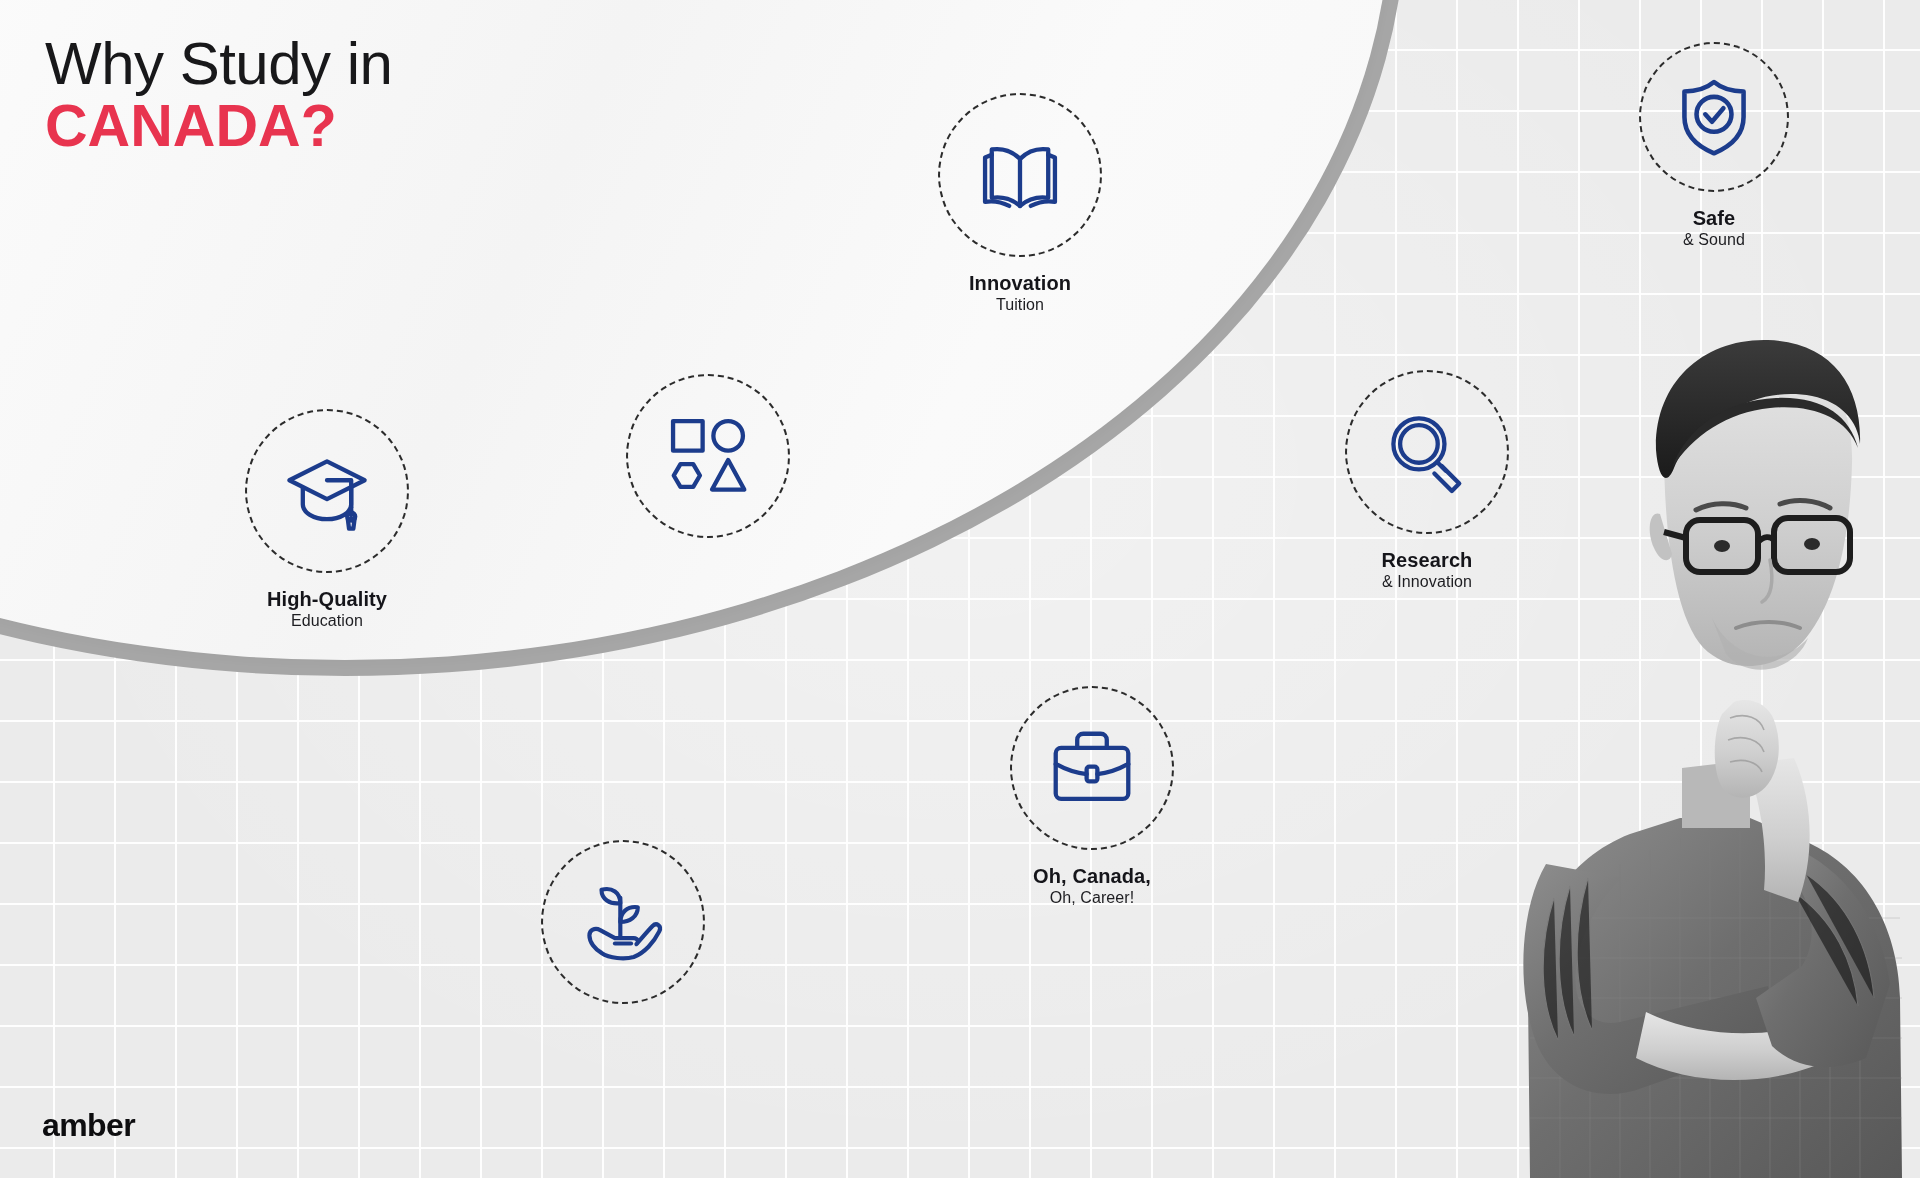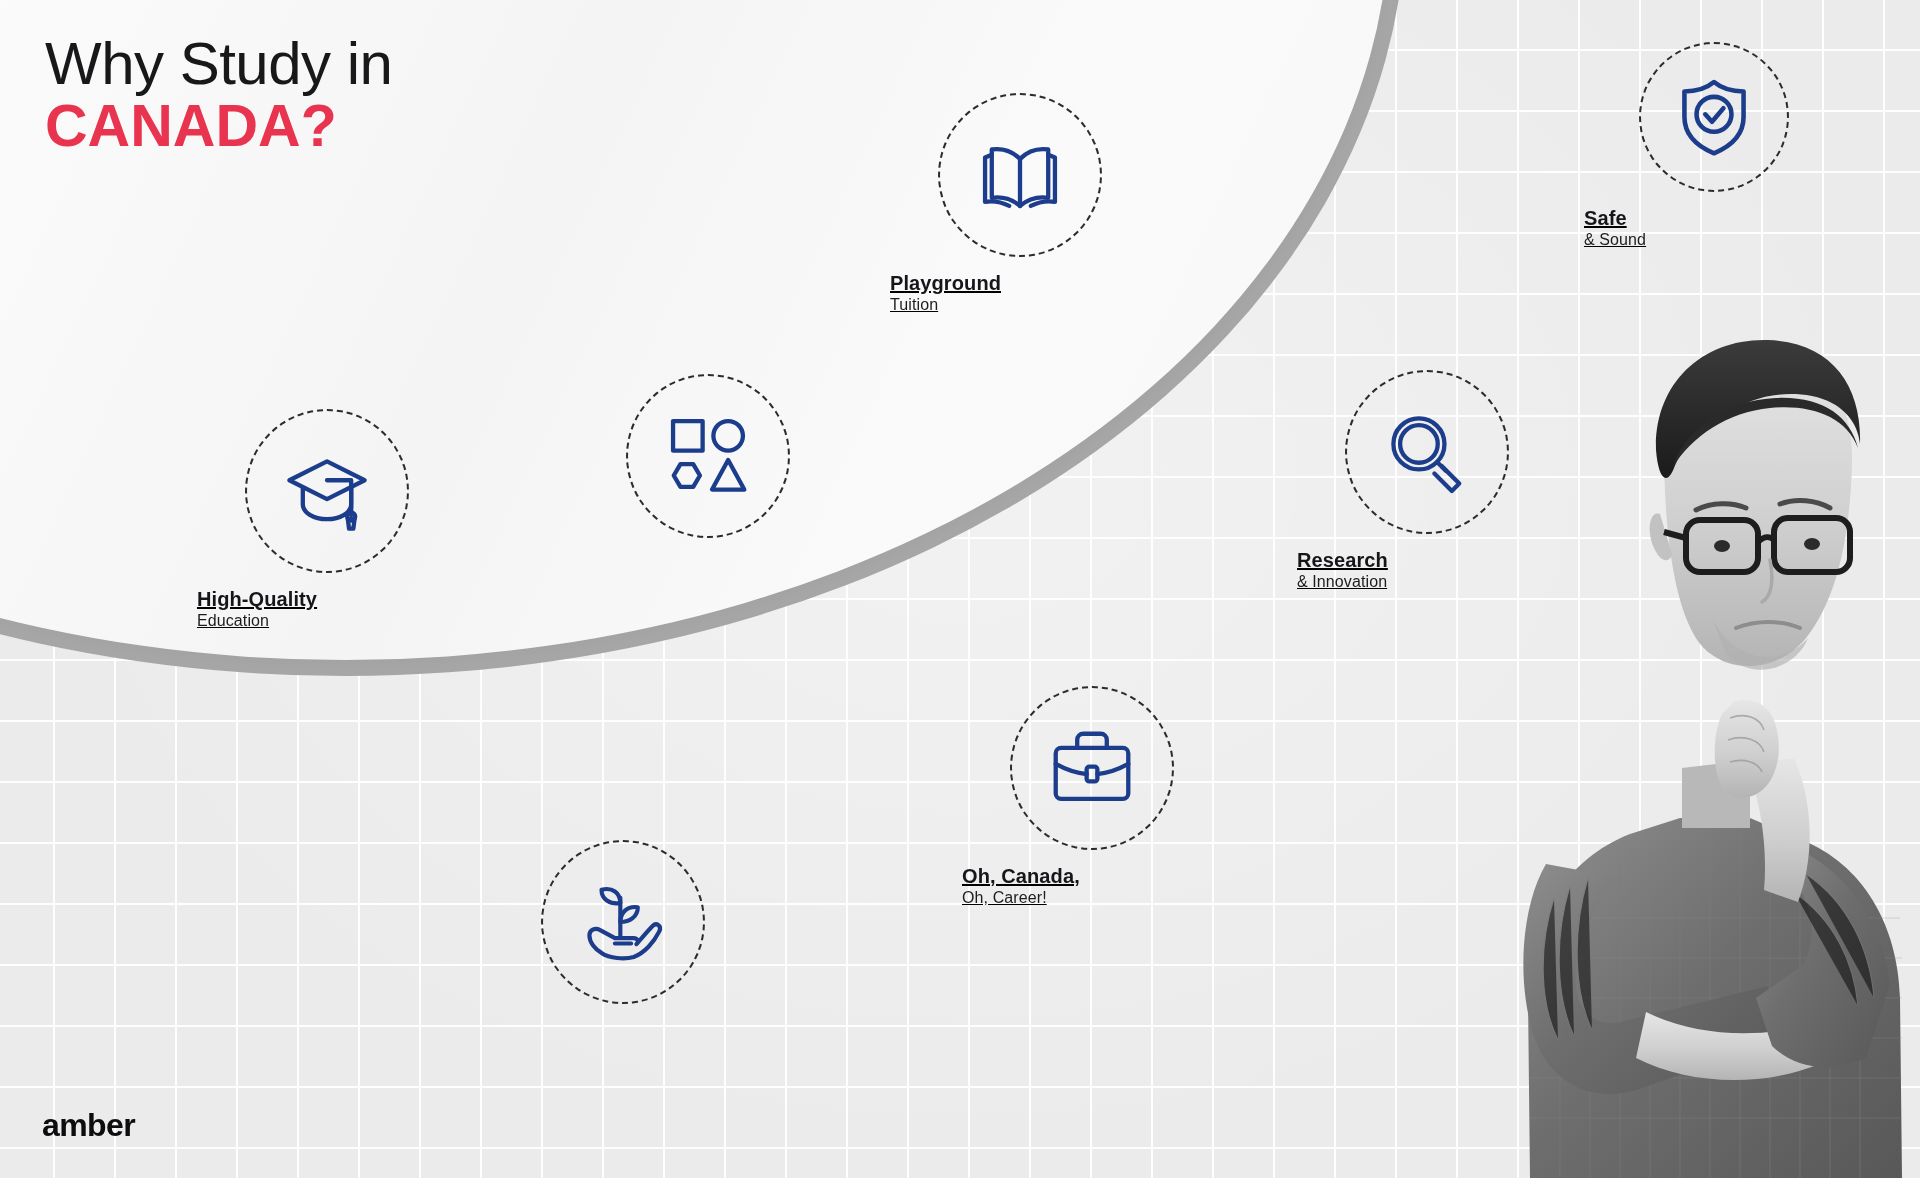--- a/index.html
+++ b/index.html
@@ -81,23 +81,23 @@
     right: 10px; bottom: 0;
     width: 460px; height: 880px;
     z-index: 5;
   }
   .person svg { display: block; width: 100%; height: 100%; }
 
   
   .feature {
     position: absolute;
     z-index: 7;
+    text-align: center;
     width: 260px;
     margin-left: -130px;
-    text-decoration: underline;
   }
   .feature .circle {
     width: 164px; height: 164px;
     margin: 0 auto;
     border-radius: 50%;
     border: 2px dashed #2b2b2b;
     display: flex; align-items: center; justify-content: center;
   }
   .feature.small .circle { width: 150px; height: 150px; }
   .feature .icon { width: 86px; height: 86px; display: block; }
@@ -273,21 +273,21 @@
     <div class="circle">
       <svg class="icon" viewBox="0 0 64 64" fill="none" stroke="#1C3C8C" stroke-width="3.2" stroke-linecap="round" stroke-linejoin="round">
         <path d="M32 20 C 26 14 18 12 11 13 L 11 49 C 18 48 26 50 32 55"></path>
         <path d="M32 20 C 38 14 46 12 53 13 L 53 49 C 46 48 38 50 32 55"></path>
         <path d="M32 20 L 32 55"></path>
         <path d="M11 17 L 6 19 L 6 52 C 12 51 18 52 24 55"></path>
         <path d="M53 17 L 58 19 L 58 52 C 52 51 46 52 40 55"></path>
       </svg>
     </div>
     <div class="caption">
-      <span class="cap-top">Playground</span>
+      <span class="cap-top">Innovation</span>
       <span class="cap-bot">Tuition</span>
     </div>
   </div>
 
   <div class="feature small" id="f-safe">
     <div class="circle">
       <svg class="icon" viewBox="0 0 64 64" fill="none" stroke="#1C3C8C" stroke-width="3.4" stroke-linecap="round" stroke-linejoin="round">
         <path d="M32 6 C 26 11 18 13 10 13 L 10 32 C 10 46 20 54 32 59 C 44 54 54 46 54 32 L 54 13 C 46 13 38 11 32 6 Z"></path>
         <circle cx="32" cy="30" r="13"></circle>
         <path d="M25.5 30 L 30.5 35.5 L 39 25.5"></path>

